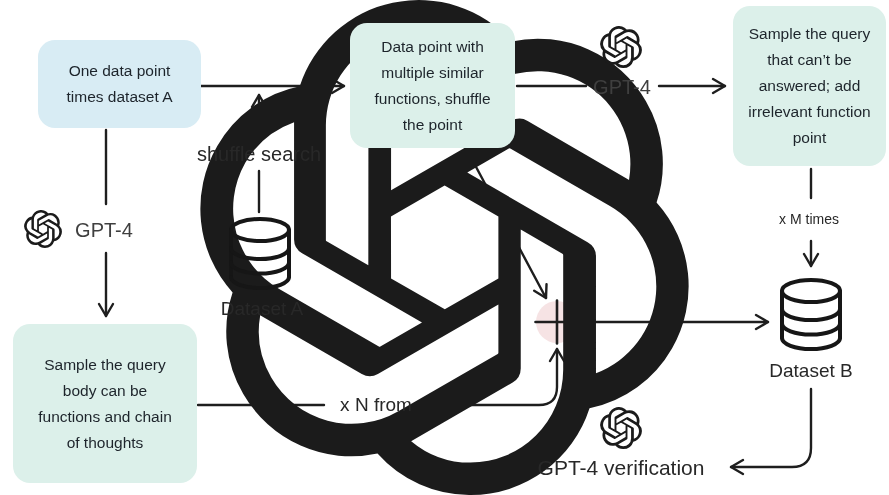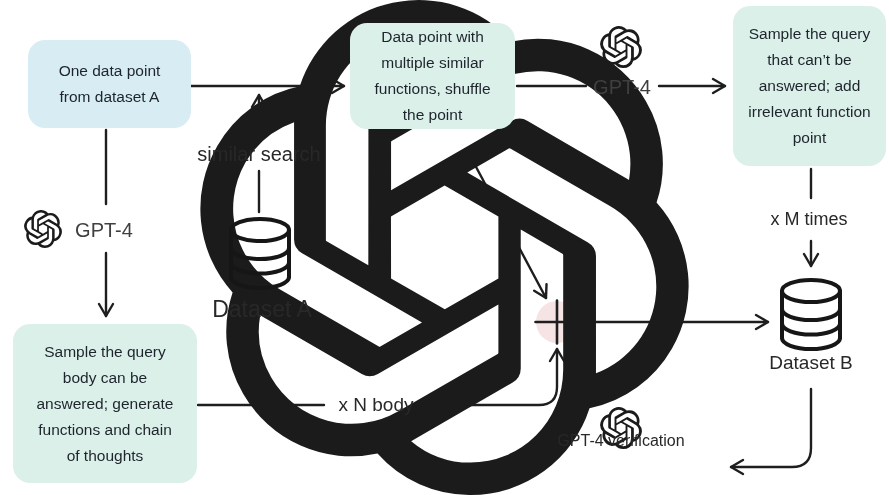--- a/index.html
+++ b/index.html
@@ -17,37 +17,37 @@
   .cross{fill:none; stroke:var(--line); stroke-width:2.6; stroke-linecap:round;}
   .merge-circle{fill:var(--merge);}
 
   .box{
     position:absolute; display:flex; flex-direction:column; justify-content:center;
     align-items:center; text-align:center; border-radius:17px;
     color:var(--box-text); font-size:15.5px; line-height:26px;
   }
   .bg-blue{background:var(--box-blue);}
   .bg-mint{background:var(--box-mint);}
-  .box1{left:28px; top:40px; width:163px; height:88px;}
-  .box2{left:350px; top:23px; width:165px; height:106px;}
+  .box1{left:38px; top:40px; width:163px; height:88px;}
+  .box2{left:350px; top:23px; width:165px; height:125px;}
   .box3{left:733px; top:6px; width:153px; height:160px;}
   .box4{left:13px; top:324px; width:184px; height:159px;}
 
   .label{
     position:absolute; transform:translate(-50%,-50%); white-space:nowrap;
     color:var(--label-text);
   }
   .lbl-semantic{left:259px; top:154px; font-size:20px;}
   .lbl-gpt4-left{left:104px; top:230px; font-size:20px; color:var(--gpt-text);}
   .lbl-gpt4-top{left:622px; top:87px; font-size:20px; color:var(--gpt-text);}
-  .lbl-dataset-a{left:262px; top:309px; font-size:23px;}
-  .lbl-dataset-b{left:811px; top:363px; font-size:19px;}
-  .lbl-xm{left:809px; top:219px; font-size:18px;}
+  .lbl-dataset-a{left:262px; top:309px; font-size:19px;}
+  .lbl-dataset-b{left:811px; top:371px; font-size:19px;}
+  .lbl-xm{left:809px; top:219px; font-size:14px;}
   .lbl-xn{left:376px; top:405px; font-size:19px;}
-  .lbl-verif{left:621px; top:441px; font-size:16px;}
+  .lbl-verif{left:621px; top:468px; font-size:21px;}
 
   .icon{position:absolute;}
   .ic-openai-left{left:24px; top:210px; width:38px; height:38px;}
   .ic-openai-top{left:600px; top:26px; width:42px; height:42px;}
   .ic-openai-verif{left:600px; top:407px; width:42px; height:42px;}
   .ic-db-a{left:227px; top:217px; width:66px; height:75px;}
   .ic-db-b{left:778px; top:278px; width:66px; height:75px;}
   .openai-fill{fill:#1b1b1b;}
   .db-stroke{fill:none; stroke:#161616; stroke-width:4; stroke-linecap:round;}
 </style>
@@ -92,64 +92,63 @@
     <path class="connector" d="M811 389 V448 Q811 467 792 467 H731" marker-end="url(#arw)"></path>
 
     <path class="cross" d="M535.5 322 H578.5"></path>
     <path class="cross" d="M557 300.5 V343.5"></path>
 
     <use href="#openai" class="icon-use" x="0" y="0"></use>
   </svg>
 
   <div class="box bg-blue box1">
     <div>One data point</div>
-    <div>from dataset A</div>
+    <div>times dataset A</div>
   </div>
 
   <div class="box bg-mint box2">
     <div>Data point with</div>
     <div>multiple similar</div>
     <div>functions, shuffle</div>
     <div>the point</div>
   </div>
 
   <div class="box bg-mint box3">
     <div>Sample the query</div>
     <div>that can’t be</div>
     <div>answered; add</div>
     <div>irrelevant function</div>
     <div>point</div>
   </div>
 
   <div class="box bg-mint box4">
     <div>Sample the query</div>
     <div>body can be</div>
-    <div>answered; generate</div>
     <div>functions and chain</div>
     <div>of thoughts</div>
   </div>
 
   <svg class="icon ic-openai-left" viewBox="0 0 24 24">
       <use href="#openai"></use>
     </svg>
   <svg class="icon ic-openai-top" viewBox="0 0 24 24">
       <use href="#openai"></use>
     </svg>
   <svg class="icon ic-openai-verif" viewBox="0 0 24 24">
       <use href="#openai"></use>
     </svg>
   <svg class="icon ic-db-a" viewBox="0 0 66 75">
       <use href="#dbicon"></use>
     </svg>
   <svg class="icon ic-db-b" viewBox="0 0 66 75">
       <use href="#dbicon"></use>
     </svg>
 
-  <div class="label lbl-semantic">similar search</div>
+  <div class="label lbl-semantic">shuffle search</div>
   <div class="label lbl-gpt4-left">GPT-4</div>
   <div class="label lbl-gpt4-top">GPT-4</div>
   <div class="label lbl-dataset-a">Dataset A</div>
   <div class="label lbl-dataset-b">Dataset B</div>
   <div class="label lbl-xm">x M times</div>
-  <div class="label lbl-xn">x N body</div>
+  <div class="label lbl-xn">x N from</div>
   <div class="label lbl-verif">GPT-4 verification</div>
 
 </div>
 
 </body></html>

